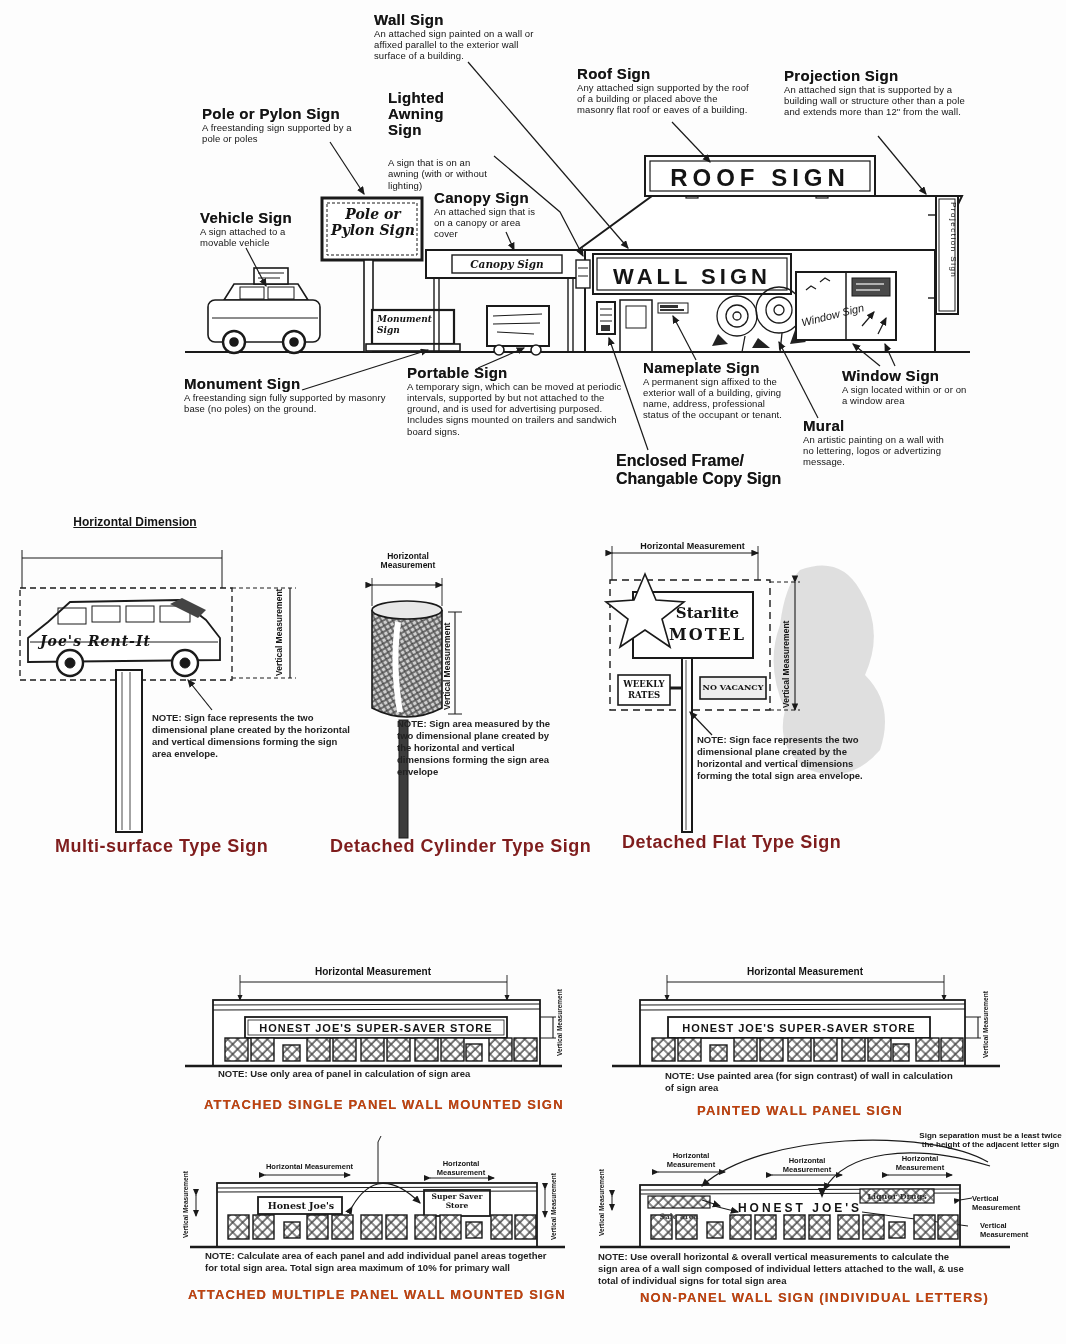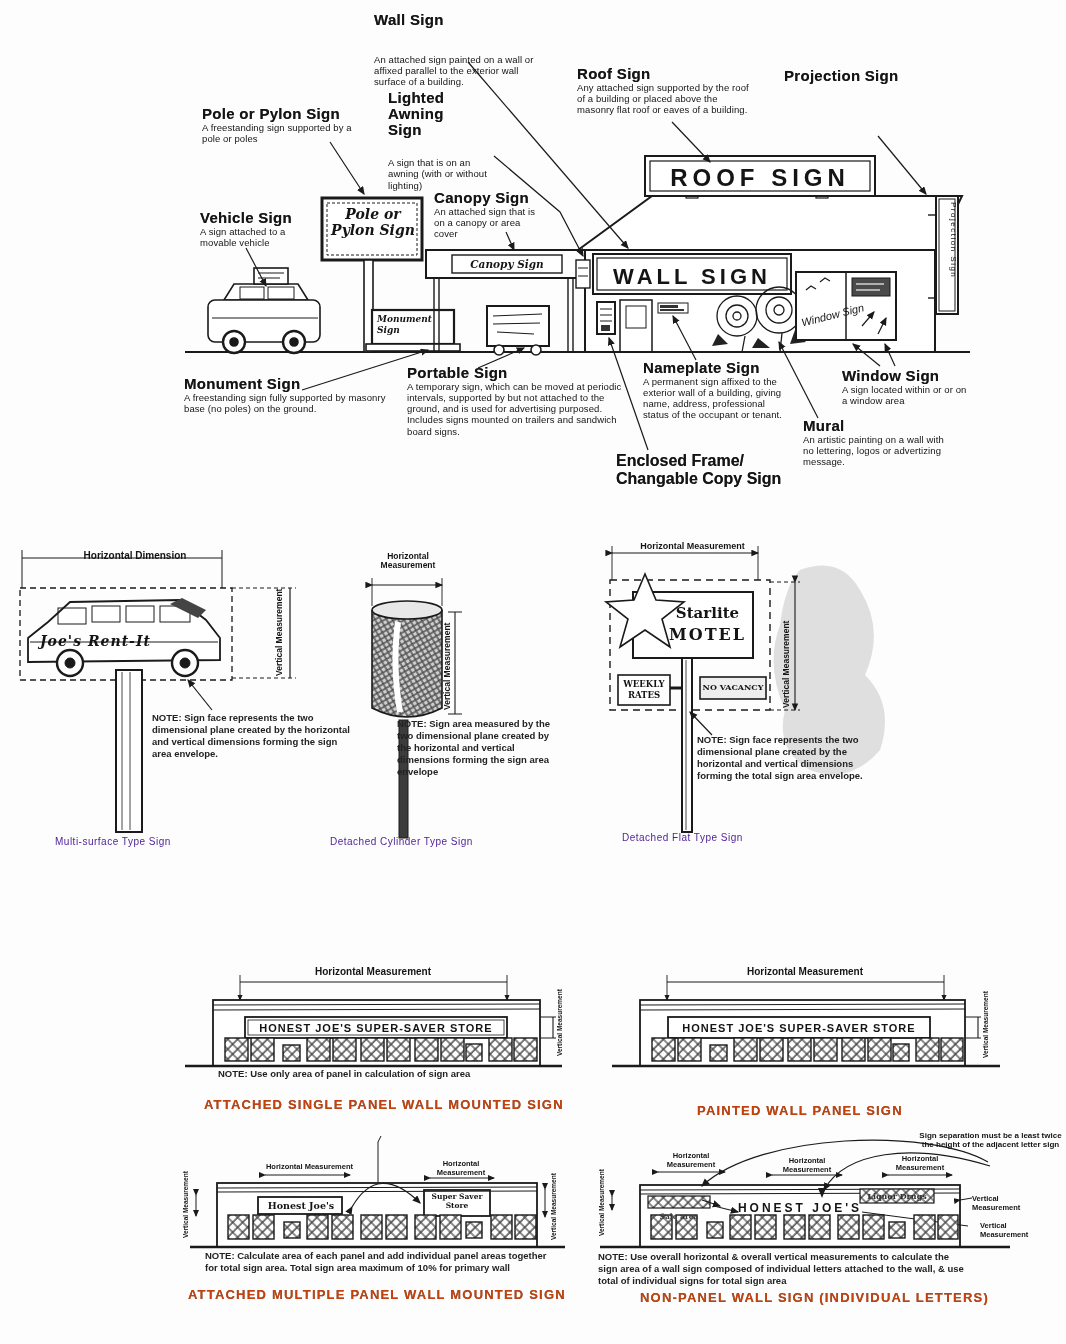--- a/index.html
+++ b/index.html
@@ -5,21 +5,21 @@
   html,body{margin:0;padding:0;background:#e8e8e8;}
   #page{position:relative;width:1066px;height:1344px;background:#fdfdfd;overflow:hidden;
         font-family:"Liberation Sans",sans-serif;color:#141414;}
   .abs{position:absolute;}
   svg{position:absolute;left:0;}
   .lbl-title{font-weight:bold;font-size:15px;letter-spacing:.3px;line-height:1.05;
              text-shadow:0 0 .5px rgba(0,0,0,.6);}
   .lbl-desc{font-size:9.5px;line-height:1.18;letter-spacing:.1px;}
   .big-title{font-weight:bold;font-size:16px;line-height:1.15;text-shadow:0 0 .5px rgba(0,0,0,.6);}
   .note{font-size:9.5px;line-height:1.25;font-weight:bold;color:#222;}
-  .cap2{font-size:10px;letter-spacing:.5px;color:#4c1d95;}
+  .cap2{font-size:18px;letter-spacing:.5px;color:#7f1d1d;font-weight:bold;}
   .cap3{font-weight:bold;font-size:13px;letter-spacing:1.2px;color:#c2410c;text-shadow:0 0 .4px rgba(0,0,0,.5);}
   .dimlbl{font-weight:bold;font-size:9.5px;text-align:center;line-height:1.1;}
   .dimlbl-sm{font-weight:bold;font-size:7.5px;text-align:center;line-height:1.15;}
   .panel-txt{font-family:"DejaVu Serif",serif;font-weight:bold;text-align:center;}
   .scene-sign{font-family:"DejaVu Serif",serif;font-weight:bold;font-style:italic;text-align:center;}
   text{fill:#141414;font-family:"Liberation Sans",sans-serif;}
 </style>
 </head>
 <body>
 
@@ -166,28 +166,29 @@
       <line x1="648" y1="450" x2="609" y2="338" marker-end="url(#a1)"></line>
     </g>
   </svg>
 
   <div class="abs scene-sign" style="left:327px;top:206px;width:92px;font-size:14px;line-height:1.15;">Pole or Pylon Sign</div>
   <div class="abs scene-sign" style="left:452px;top:258px;width:110px;font-size:10.5px;">Canopy Sign</div>
   <div class="abs scene-sign" style="left:377px;top:314px;width:62px;font-size:9px;text-align:left;line-height:1.2;">Monument Sign</div>
 
   <div class="abs" style="left:374px;top:12px;width:185px;">
     <div class="lbl-title">Wall Sign</div>
-    <div class="lbl-desc" style="width:172px;margin-top:26px;">An attached sign painted on a wall or affixed parallel to the exterior wall surface of a building.</div>
+    <div class="lbl-desc" style="width:172px;">An attached sign painted on a wall or affixed parallel to the exterior wall surface of a building.</div>
   </div>
   <div class="abs" style="left:577px;top:66px;width:185px;">
     <div class="lbl-title">Roof Sign</div>
     <div class="lbl-desc" style="width:172px;">Any attached sign supported by the roof  of a building or placed above the masonry flat roof or eaves of a building.</div>
   </div>
   <div class="abs" style="left:784px;top:68px;width:205px;">
     <div class="lbl-title">Projection Sign</div>
+    <div class="lbl-desc" style="width:198px;">An attached sign that is supported by a building wall or structure other than a pole and extends more than 12" from the wall.</div>
   </div>
   <div class="abs" style="left:202px;top:106px;width:195px;">
     <div class="lbl-title">Pole or Pylon Sign</div>
     <div class="lbl-desc" style="width:160px;">A freestanding sign supported by a pole or poles</div>
   </div>
   <div class="abs" style="left:388px;top:90px;width:115px;">
     <div class="lbl-title" style="width:70px;">Lighted Awning Sign</div>
     <div class="lbl-desc" style="width:100px;margin-top:20px;">A sign that is on an awning (with or without lighting)</div>
   </div>
   <div class="abs" style="left:434px;top:190px;width:125px;">
@@ -285,21 +286,21 @@
       <rect x="682" y="128" width="10" height="174" fill="#fff" stroke-width="2"></rect>
       <line x1="686" y1="130" x2="686" y2="300" stroke-width=".8"></line>
       <line x1="770" y1="52" x2="800" y2="52" stroke-dasharray="4 3" stroke-width="1"></line>
       <line x1="770" y1="180" x2="800" y2="180" stroke-dasharray="4 3" stroke-width="1"></line>
       <line x1="795" y1="52" x2="795" y2="180" stroke-width="1.1" marker-start="url(#a2)" marker-end="url(#a2)"></line>
       <text x="789" y="178" font-size="8.5" font-weight="bold" transform="rotate(-90 789 178)" fill="#141414" stroke="none">Vertical Measurement</text>
       <line x1="712" y1="205" x2="690" y2="182" stroke-width="1.2" marker-end="url(#a2)"></line>
     </g>
   </svg>
 
-  <div class="abs dimlbl" style="left:55px;top:550px;width:160px;font-size:10px;">Horizontal Dimension</div>
+  <div class="abs dimlbl" style="left:55px;top:516px;width:160px;font-size:12px;text-decoration:underline;">Horizontal Dimension</div>
   <div class="abs note" style="left:152px;top:712px;width:200px;">NOTE: Sign face represents the two dimensional plane created by the horizontal and vertical dimensions forming the sign area envelope.</div>
   <div class="abs cap2" style="left:55px;top:836px;">Multi-surface Type Sign</div>
 
   <div class="abs dimlbl" style="left:368px;top:552px;width:80px;font-size:8.5px;">Horizontal Measurement</div>
   <div class="abs note" style="left:397px;top:718px;width:158px;">NOTE: Sign area measured by the two dimensional plane created by the horizontal and vertical dimensions forming the sign area envelope</div>
   <div class="abs cap2" style="left:330px;top:836px;">Detached Cylinder Type Sign</div>
 
   <div class="abs dimlbl" style="left:625px;top:542px;width:135px;font-size:9px;white-space:nowrap;">Horizontal Measurement</div>
   <div class="abs panel-txt" style="left:665px;top:604px;width:85px;font-size:15px;">Starlite</div>
   <div class="abs panel-txt" style="left:665px;top:625px;width:85px;font-size:16px;letter-spacing:2px;">MOTEL</div>
@@ -446,20 +447,21 @@
       <line x1="600" y1="287" x2="1010" y2="287" stroke-width="2.4"></line>
       <text x="800" y="252" text-anchor="middle" font-size="12" font-weight="bold" letter-spacing="3" font-family="DejaVu Serif,serif" fill="#2c2c2c" stroke="none">HONEST JOE'S</text>
     </g>
   </svg>
 
   <div class="abs dimlbl" style="left:293px;top:966px;width:160px;font-size:10px;">Horizontal Measurement</div>
   <div class="abs note" style="left:218px;top:1068px;width:320px;">NOTE:  Use only area of panel in calculation of sign area</div>
   <div class="abs cap3" style="left:204px;top:1097px;">ATTACHED SINGLE PANEL WALL MOUNTED  SIGN</div>
 
   <div class="abs dimlbl" style="left:725px;top:966px;width:160px;font-size:10px;">Horizontal Measurement</div>
+  <div class="abs note" style="left:665px;top:1070px;width:290px;">NOTE: Use painted area (for sign contrast) of wall in calculation of sign area</div>
   <div class="abs cap3" style="left:697px;top:1103px;">PAINTED WALL PANEL SIGN</div>
 
   <div class="abs dimlbl-sm" style="left:262px;top:1163px;width:95px;white-space:nowrap;">Horizontal Measurement</div>
   <div class="abs dimlbl-sm" style="left:428px;top:1160px;width:66px;">Horizontal Measurement</div>
   <div class="abs panel-txt" style="left:262px;top:1200px;width:78px;font-size:9.5px;">Honest Joe's</div>
   <div class="abs panel-txt" style="left:427px;top:1192px;width:60px;font-size:7.5px;line-height:1.25;">Super Saver Store</div>
   <div class="abs note" style="left:205px;top:1250px;width:345px;">NOTE: Calculate area of each panel and add individual panel areas together for total sign area.  Total sign area maximum of 10% for primary wall</div>
   <div class="abs cap3" style="left:188px;top:1287px;">ATTACHED MULTIPLE PANEL WALL MOUNTED SIGN</div>
 
   <div class="abs dimlbl-sm" style="left:918px;top:1131px;width:145px;text-align:center;font-size:8px;">Sign separation must be a least twice the height of the adjacent letter sign</div>

